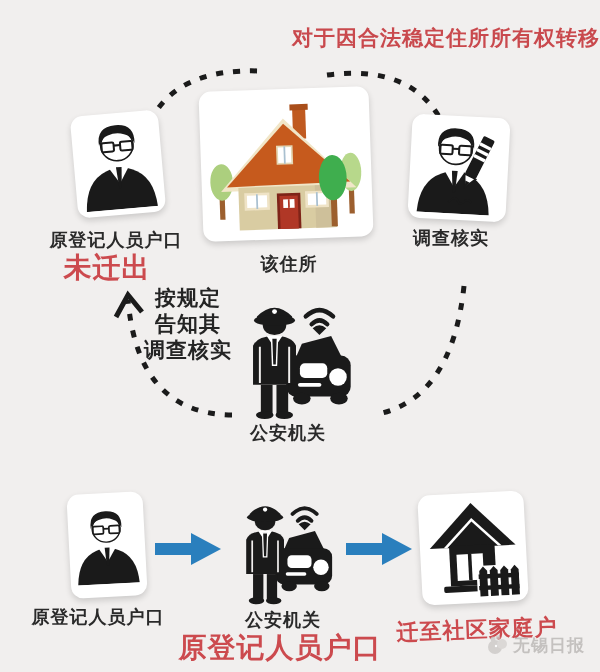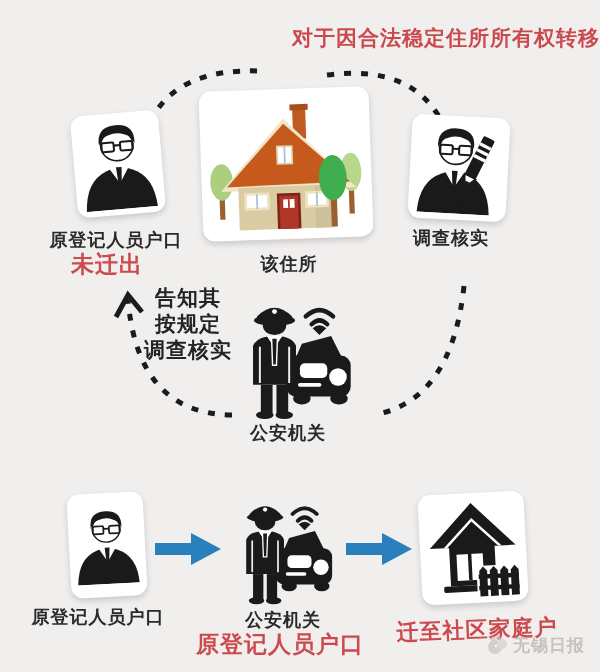--- a/index.html
+++ b/index.html
@@ -12,21 +12,21 @@
     box-shadow:0 3px 6px rgba(0,0,0,0.16);
   }
   .sticker svg{position:absolute;left:4%;top:3%;width:92%;height:94%;}
   .icon-plain{position:absolute;}
   .icon-plain svg{width:100%;height:100%;}
   .lbl,.status{
     position:absolute;transform:translateX(-50%);white-space:nowrap;
     font-weight:bold;letter-spacing:1px;
   }
   .lbl{color:#2a2a2a;font-size:18px;}
-  .status{color:#cc4a4e;font-size:23px;}
+  .status{color:#cc4a4e;font-size:28px;}
   .title{
     position:absolute;top:24px;left:0;width:100%;text-align:right;
     color:#c9494d;font-size:21px;font-weight:bold;letter-spacing:1px;
   }
   .note{
     position:absolute;left:139px;top:285px;width:98px;text-align:center;
     color:#242424;font-size:21px;font-weight:bold;line-height:26px;letter-spacing:1px;
   }
   .watermark{
     position:absolute;left:486px;top:633px;display:flex;align-items:center;gap:3px;
@@ -171,22 +171,22 @@
   <div class="lbl" style="left:289px;top:252px;">该住所</div>
 
   <div class="sticker" style="left:410px;top:116px;width:98px;height:104px;transform:rotate(3deg);">
     <svg viewBox="0 0 110 112">
         <use href="#sym-person-writing" xlink:href="#sym-person-writing"></use>
       </svg>
   </div>
   <div class="lbl" style="left:451px;top:226px;">调查核实</div>
 
   <div class="note">
+    <div>按规定</div>
     <div>告知其</div>
-    <div>按规定</div>
     <div>调查核实</div>
   </div>
 
   <div class="icon-plain" style="left:237px;top:295px;width:118px;height:125px;">
     <svg viewBox="0 0 120 128">
         <use href="#sym-police" xlink:href="#sym-police"></use>
       </svg>
   </div>
   <div class="lbl" style="left:288px;top:421px;">公安机关</div>
 

